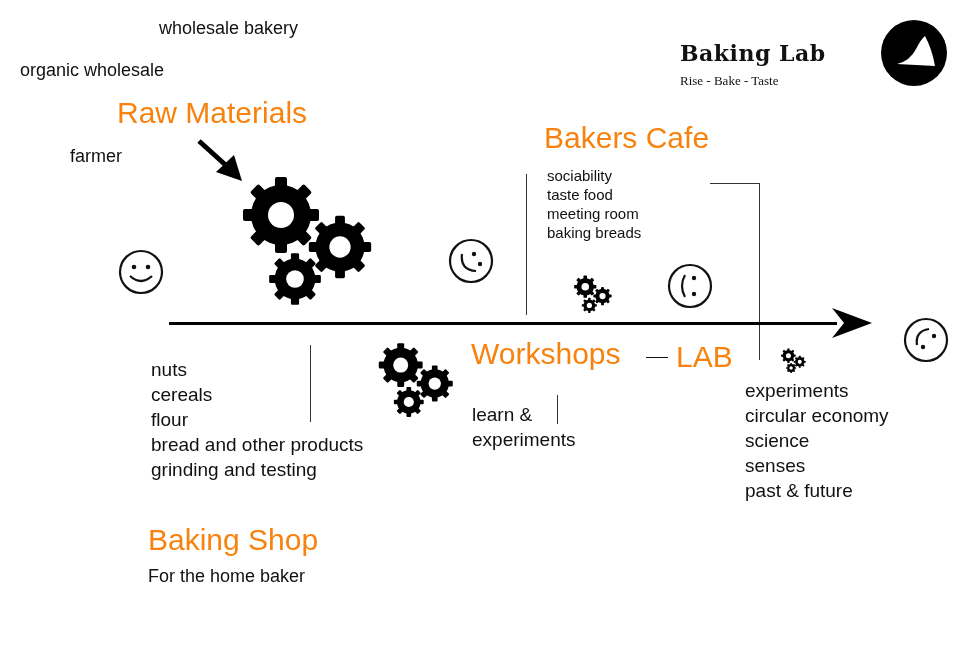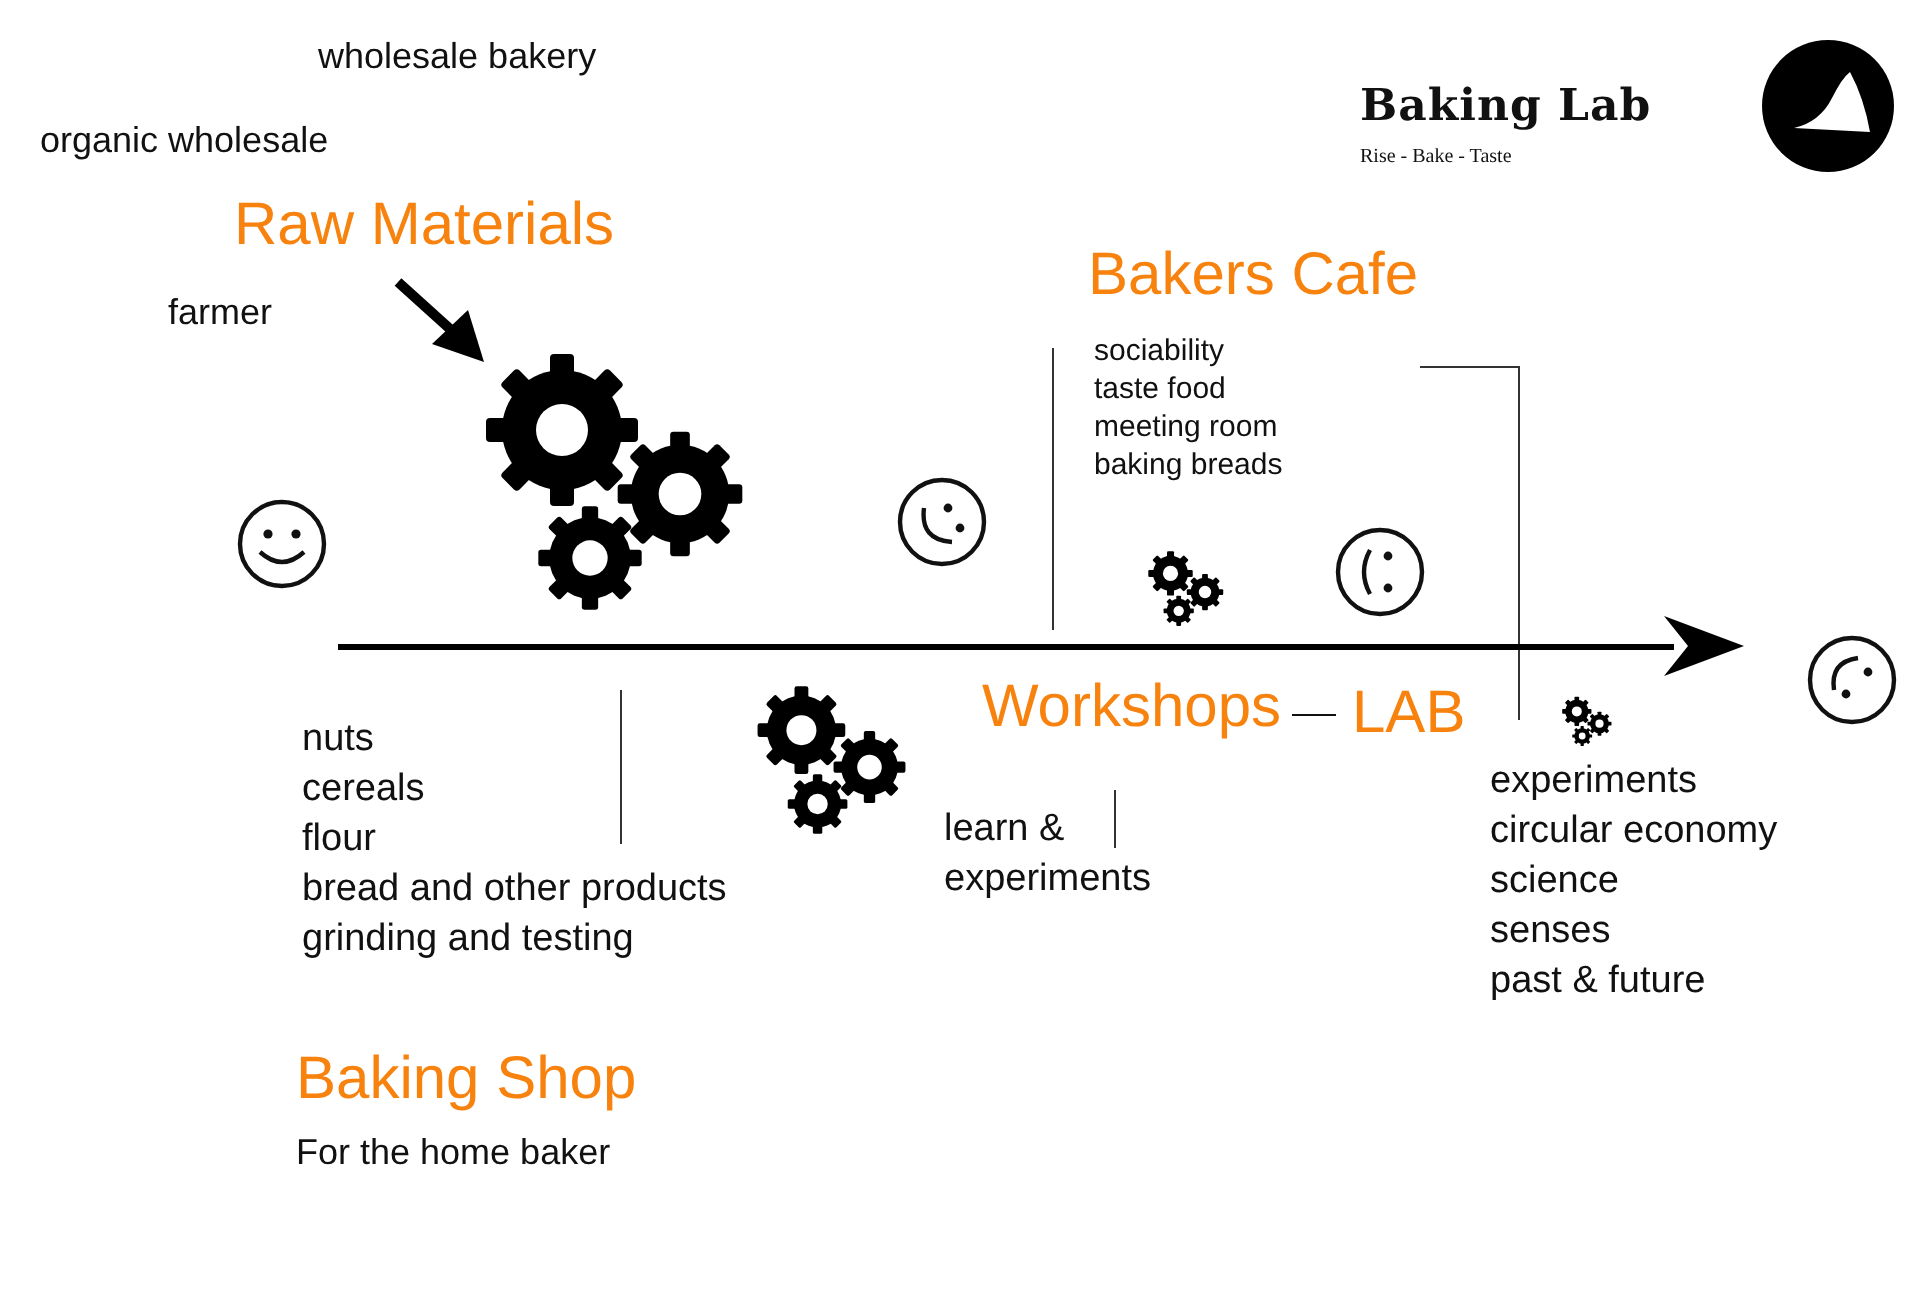--- a/index.html
+++ b/index.html
@@ -6,28 +6,28 @@
   body{width:960px;height:657px;position:relative;overflow:hidden;font-family:"Liberation Sans",sans-serif;color:#111;}
   .abs{position:absolute;}
   .t{font-size:18px;line-height:21px;white-space:nowrap;}
   .ts{font-size:15px;line-height:19px;white-space:nowrap;}
   .tl{font-size:19px;line-height:25px;white-space:nowrap;}
   .orange{color:#f7820e;font-size:30px;white-space:nowrap;line-height:34px;}
   .list div{white-space:nowrap;}
   .vline{position:absolute;width:1px;background:#333;}
   .hline{position:absolute;height:1px;background:#333;}
   .brand{font-family:"DejaVu Serif",serif;font-weight:bold;font-size:22px;letter-spacing:0.5px;}
-  .tag{font-family:"Liberation Serif",serif;font-size:10px;}
+  .tag{font-family:"Liberation Serif",serif;font-size:13px;}
 </style>
 </head>
 <body>
 
 <div class="abs t" style="left:159px;top:18px;">wholesale bakery</div>
 <div class="abs t" style="left:20px;top:60px;">organic wholesale</div>
-<div class="abs t" style="left:84px;top:146px;">farmer</div>
+<div class="abs t" style="left:70px;top:146px;">farmer</div>
 
 <div class="abs brand" style="left:680px;top:40px;">Baking Lab</div>
 <div class="abs tag" style="left:680px;top:73px;">Rise - Bake - Taste</div>
 <div class="abs" style="left:880px;top:19px;width:68px;height:68px;">
   <svg width="68" height="68" viewBox="0 0 68 68">
       <circle cx="34" cy="34" r="33" fill="#000"></circle>
       <path d="M17 45 Q30 42 36 30 Q41 20 45 17 Q52 30 55 47 Z" fill="#fff"></path>
     </svg>
 </div>
 
@@ -121,21 +121,21 @@
 </div>
 <div class="abs orange" style="left:148px;top:523px;">Baking Shop</div>
 <div class="abs t" style="left:148px;top:566px;">For the home baker</div>
 
 <svg class="abs" style="left:377px;top:342px;" width="78" height="75" viewBox="0 0 135 130">
   <use href="#gear" transform="translate(41,40)"></use>
   <use href="#gear" transform="translate(100,72) scale(0.82)"></use>
   <use href="#gear" transform="translate(55,104) scale(0.68)"></use>
 </svg>
 
-<div class="abs orange" style="left:471px;top:337px;margin-left:20px;">Workshops</div>
+<div class="abs orange" style="left:471px;top:337px;">Workshops</div>
 <div class="hline" style="left:646px;top:357px;width:22px;background:#111;"></div>
 <div class="abs orange" style="left:676px;top:340px;">LAB</div>
 <div class="vline" style="left:557px;top:395px;height:29px;"></div>
 <div class="abs tl list" style="left:472px;top:402px;">
   <div>learn &amp;</div>
   <div>experiments</div>
 </div>
 
 <svg class="abs" style="left:780px;top:348px;" width="27" height="25" viewBox="0 0 135 130">
   <use href="#gear" transform="translate(41,40)"></use>

